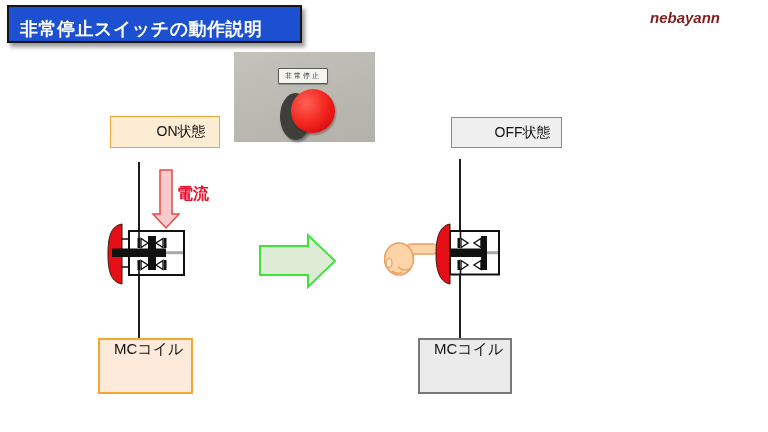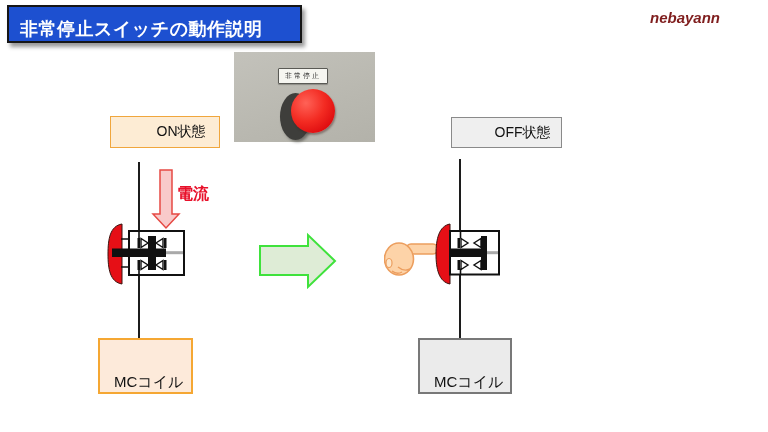--- a/index.html
+++ b/index.html
@@ -58,21 +58,21 @@
   .wire{width:2px;background:#1c1c1c;}
   .wire-left{left:138px;top:162px;height:176px;}
   .wire-right{left:459px;top:159px;height:179px;}
 
   .current-label{
     left:177px;top:184px;color:#e8102a;font-size:16px;font-weight:bold;
   }
 
   
   .coil-box{
-    display:flex;align-items:flex-end;padding-left:14px;
+    display:flex;align-items:flex-start;padding-left:14px;
     font-size:15px;color:#111;box-sizing:border-box;
   }
   .coil-left{left:98px;top:338px;width:95px;height:56px;background:#fdeada;border:2.5px solid #f5a733;}
   .coil-right{left:418px;top:338px;width:94px;height:56px;background:#ebebeb;border:2px solid #787878;}
 </style>
 </head>
 <body>
 
 <div class="abs title-banner">
   <span>非常停止スイッチの動作説明</span>

